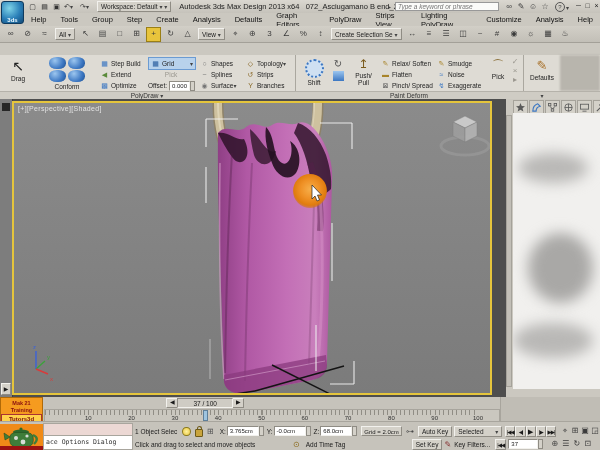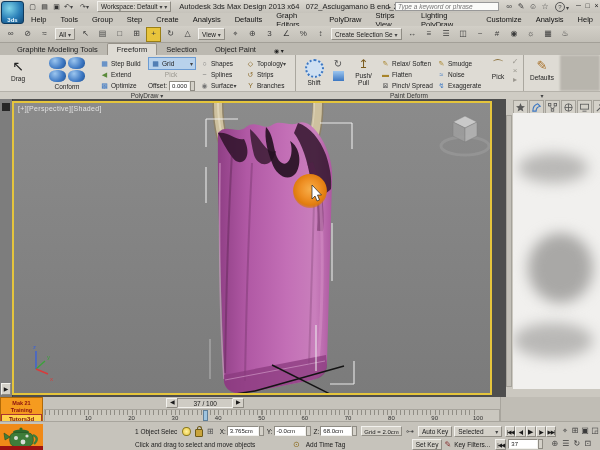--- a/index.html
+++ b/index.html
@@ -168,27 +168,20 @@
     <div class="tbico">☰</div>
     <div class="tbico">◫</div>
     <div class="tbico">~</div>
     <div class="tbico">#</div>
     <div class="tbico">◉</div>
     <div class="tbico">☼</div>
     <div class="tbico">▦</div>
     <div class="tbico">♨</div>
   </div>
 
-  <div class="abs" id="rtabs">
-      <div class="rtab">Graphite Modeling Tools</div>
-      <div class="rtab active">Freeform</div>
-      <div class="rtab">Selection</div>
-      <div class="rtab">Object Paint</div>
-      <div class="rtab" style="font-size: 6px;">◉ ▾</div>
-    </div>
 
   <div class="abs" id="rbody">
 
     <div class="bigbtn" style="left:3px;top:3px;width:30px">
       <span class="bigico" style="font-size:14px;line-height:16px">↖</span>
       <span>Drag</span>
     </div>
     <div class="bigbtn" style="left:36px;top:2px;width:62px">
       <div><span class="blob"></span><span class="blob"></span></div>
       <div><span class="blob"></span><span class="blob"></span></div>
@@ -467,20 +460,24 @@
       </div>
   </div>
   <div class="abs" id="rulright"></div>
 
   <div class="abs" id="wm">
     <div id="wm1">Mak 21 Training</div>
     <div id="wm2">Tutors3d .com</div>
   </div>
 
   <div class="abs" id="statusbar">
+    <div class="abs" id="listener">
+      <div id="lst1"></div>
+      <div id="lst2">ace Options Dialog</div>
+    </div>
 
     <div class="strow" style="top:2px">
       <span style="width:52px">1 Object Selec</span>
       <span class="mini-bulb"></span>
       <span class="mini-lock" style="margin-left:4px"></span>
       <span style="margin-left:4px;font-size:8px;color:#555">⊞</span>
       <span id="coord-fields" style="display:flex;align-items:center;margin-left:3px">
           <span style="margin: 0px 1px 0px 3px;">X:</span>
           <span class="sunk sfield" style="width: 32px; line-height: 9px;">3.765cm</span>
           <span class="spin"></span>

